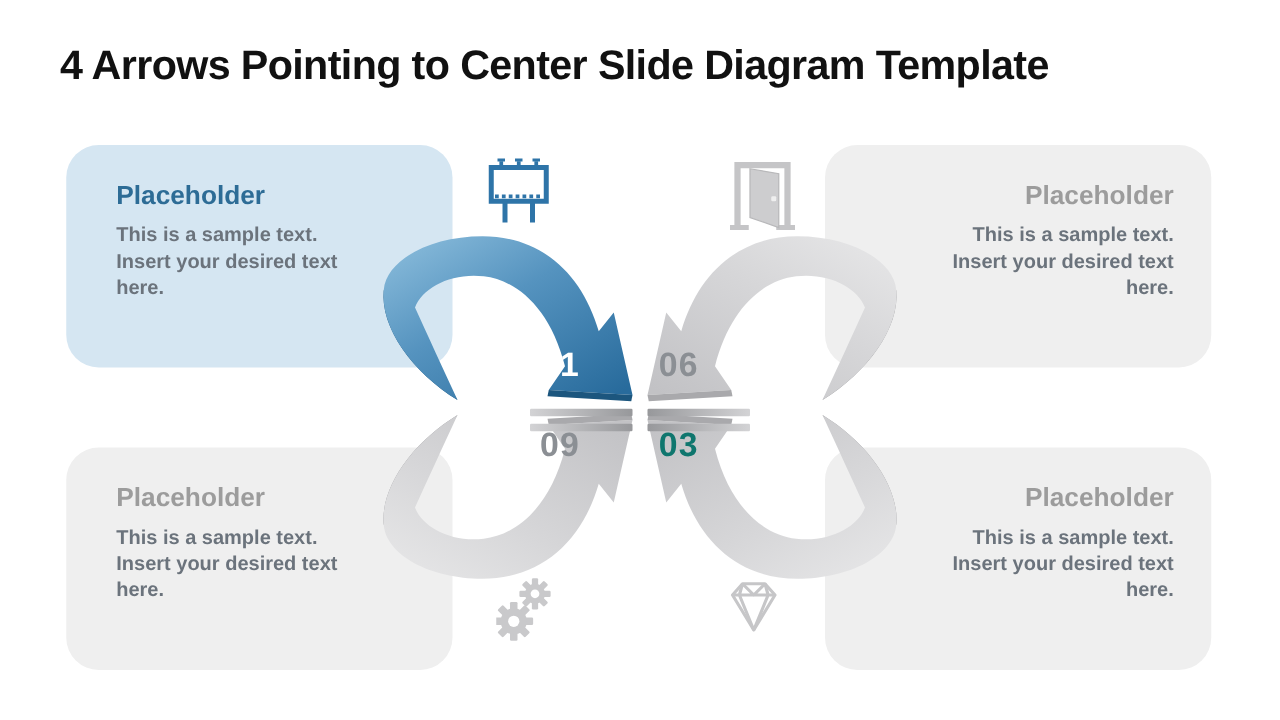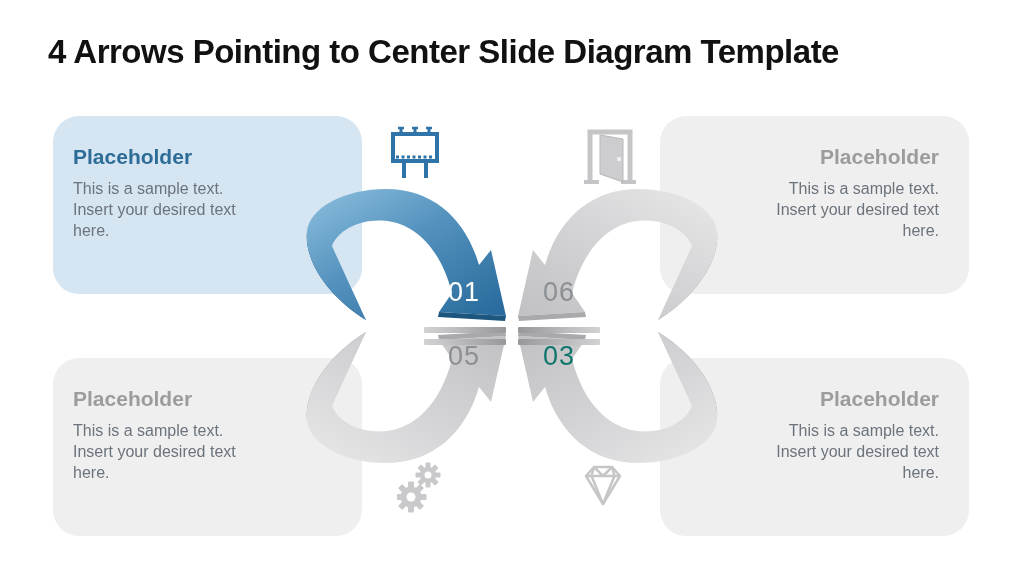--- a/index.html
+++ b/index.html
@@ -5,38 +5,38 @@
   * { margin:0; padding:0; box-sizing:border-box; }
   html,body { background:#fff; }
   #slide {
     position:relative; width:1024px; height:576px; background:#ffffff;
     font-family:"Liberation Sans", sans-serif; overflow:hidden;
   }
   #slide-title {
     position:absolute; left:48px; top:33px; width:900px;
     font-size:33px; font-weight:700; color:#111111; letter-spacing:-0.5px;
   }
-  .box { position:absolute; width:309px; height:178px; border-radius:26px; padding:29px 30px 0 20px; }
+  .box { position:absolute; width:309px; height:178px; border-radius:26px; padding:29px 30px 0 40px; }
   .box.blue { background:#d5e6f2; }
   .box.gray { background:#efefef; }
   .box .box-title { font-size:21px; font-weight:700; margin-bottom:9px; }
   .box.blue .box-title { color:#2d6c96; }
   .box.gray .box-title { color:#9c9c9c; }
-  .box .box-body { font-size:16px; line-height:21px; color:#6b737c; white-space:pre-line; }
+  .box .box-body { font-size:16px; line-height:21px; color:#6b737c; white-space:pre-line;font-weight:bold; }
   .box.align-right { text-align:right; }
   #box-tl { left:53px;  top:116px; }
   #box-tr { left:660px; top:116px; }
   #box-bl { left:53px;  top:358px; }
   #box-br { left:660px; top:358px; }
 
   #arrows-svg { position:absolute; left:292px; top:186px; width:440px; height:280px; }
 
   .arrow-number {
-    position:absolute; width:64px; text-align:center;
-    font-size:27px; font-weight:400; letter-spacing:1px;
+    position:absolute; width:64px; text-align:left;
+    font-size:27px; font-weight:700; letter-spacing:1px;
   }
   #num-01 { left:432px; top:277px; color:#ffffff; }
   #num-02 { left:527px; top:277px; color:#8b8f94; }
   #num-04 { left:432px; top:341px; color:#8b8f94; }
   #num-03 { left:527px; top:341px; color:#0f766e; }
 
   .refl-bar { position:absolute; height:6px; width:82px; border-radius:1px; }
   .refl-bar.left  { background:linear-gradient(to left,  #97989b, #d3d3d5); }
   .refl-bar.right { background:linear-gradient(to right, #97989b, #d3d3d5); }
   #bar-tl { left:424px; top:327px; }
@@ -132,21 +132,21 @@
   </svg>
 
   <div id="bar-tl" class="refl-bar left"></div>
   <div id="bar-tr" class="refl-bar right"></div>
   <div id="bar-bl" class="refl-bar left"></div>
   <div id="bar-br" class="refl-bar right"></div>
 
   <div id="num-01" class="arrow-number">01</div>
   <div id="num-02" class="arrow-number">06</div>
   <div id="num-03" class="arrow-number">03</div>
-  <div id="num-04" class="arrow-number">05</div>
+  <div id="num-04" class="arrow-number">09</div>
 
   <svg id="icon-billboard" class="deco-icon" viewBox="0 0 54 60" xmlns="http://www.w3.org/2000/svg">
     <g stroke="#2e74a8" fill="none">
       <rect x="5" y="13" width="44" height="27" stroke-width="4"></rect>
       <path d="M13 13 V8 M27 13 V8 M41 13 V8" stroke-width="3"></path>
       <path d="M10 7 H16 M24 7 H30 M38 7 H44" stroke-width="2.5"></path>
       <line x1="8" y1="36" x2="46" y2="36" stroke-width="3" stroke-dasharray="3 2.5"></line>
       <path d="M16 40 V57 M38 40 V57" stroke-width="4"></path>
     </g>
   </svg>

